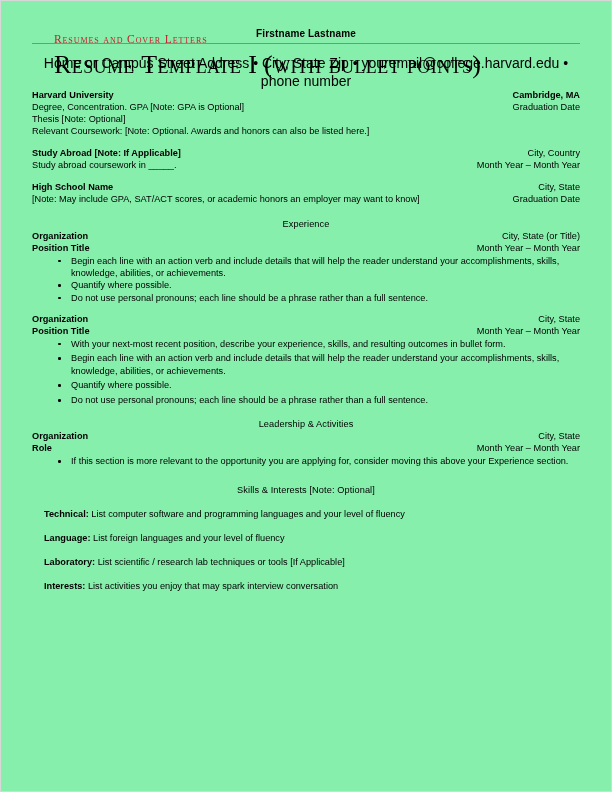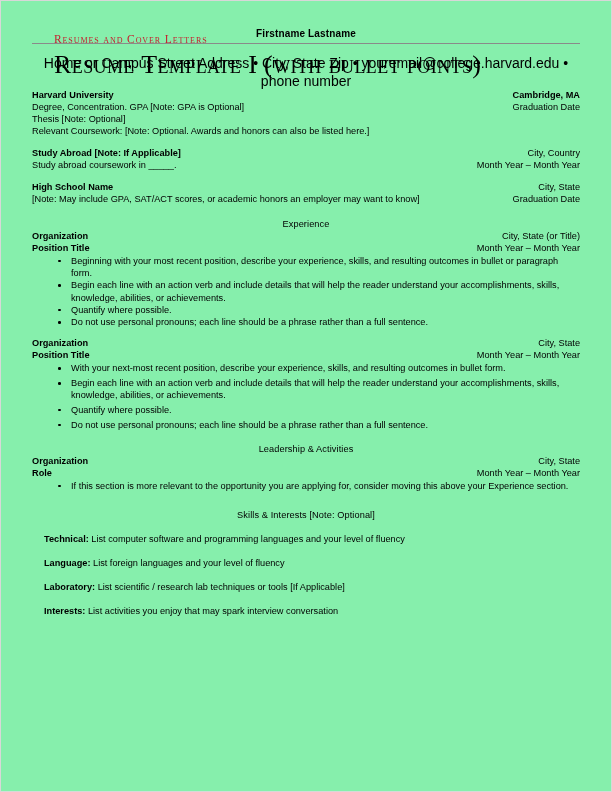--- a/index.html
+++ b/index.html
@@ -176,21 +176,20 @@
       <div>
         <div class="row">
           <span class="left b">Organization</span>
           <span class="right">City, State (or Title)</span>
         </div>
         <div class="row">
           <span class="left b">Position Title</span>
           <span class="right">Month Year – Month Year</span>
         </div>
         <ul class="bullets">
-          <li>Beginning with your most recent position, describe your experience, skills, and resulting outcomes in bullet or paragraph form.</li>
           <li>Begin each line with an action verb and include details that will help the reader understand your accomplishments, skills, knowledge, abilities, or achievements.</li>
           <li>Quantify where possible.</li>
           <li>Do not use personal pronouns; each line should be a phrase rather than a full sentence.</li>
         </ul>
       </div>
 
       <div class="gap"></div>
 
       <div>
         <div class="row">

